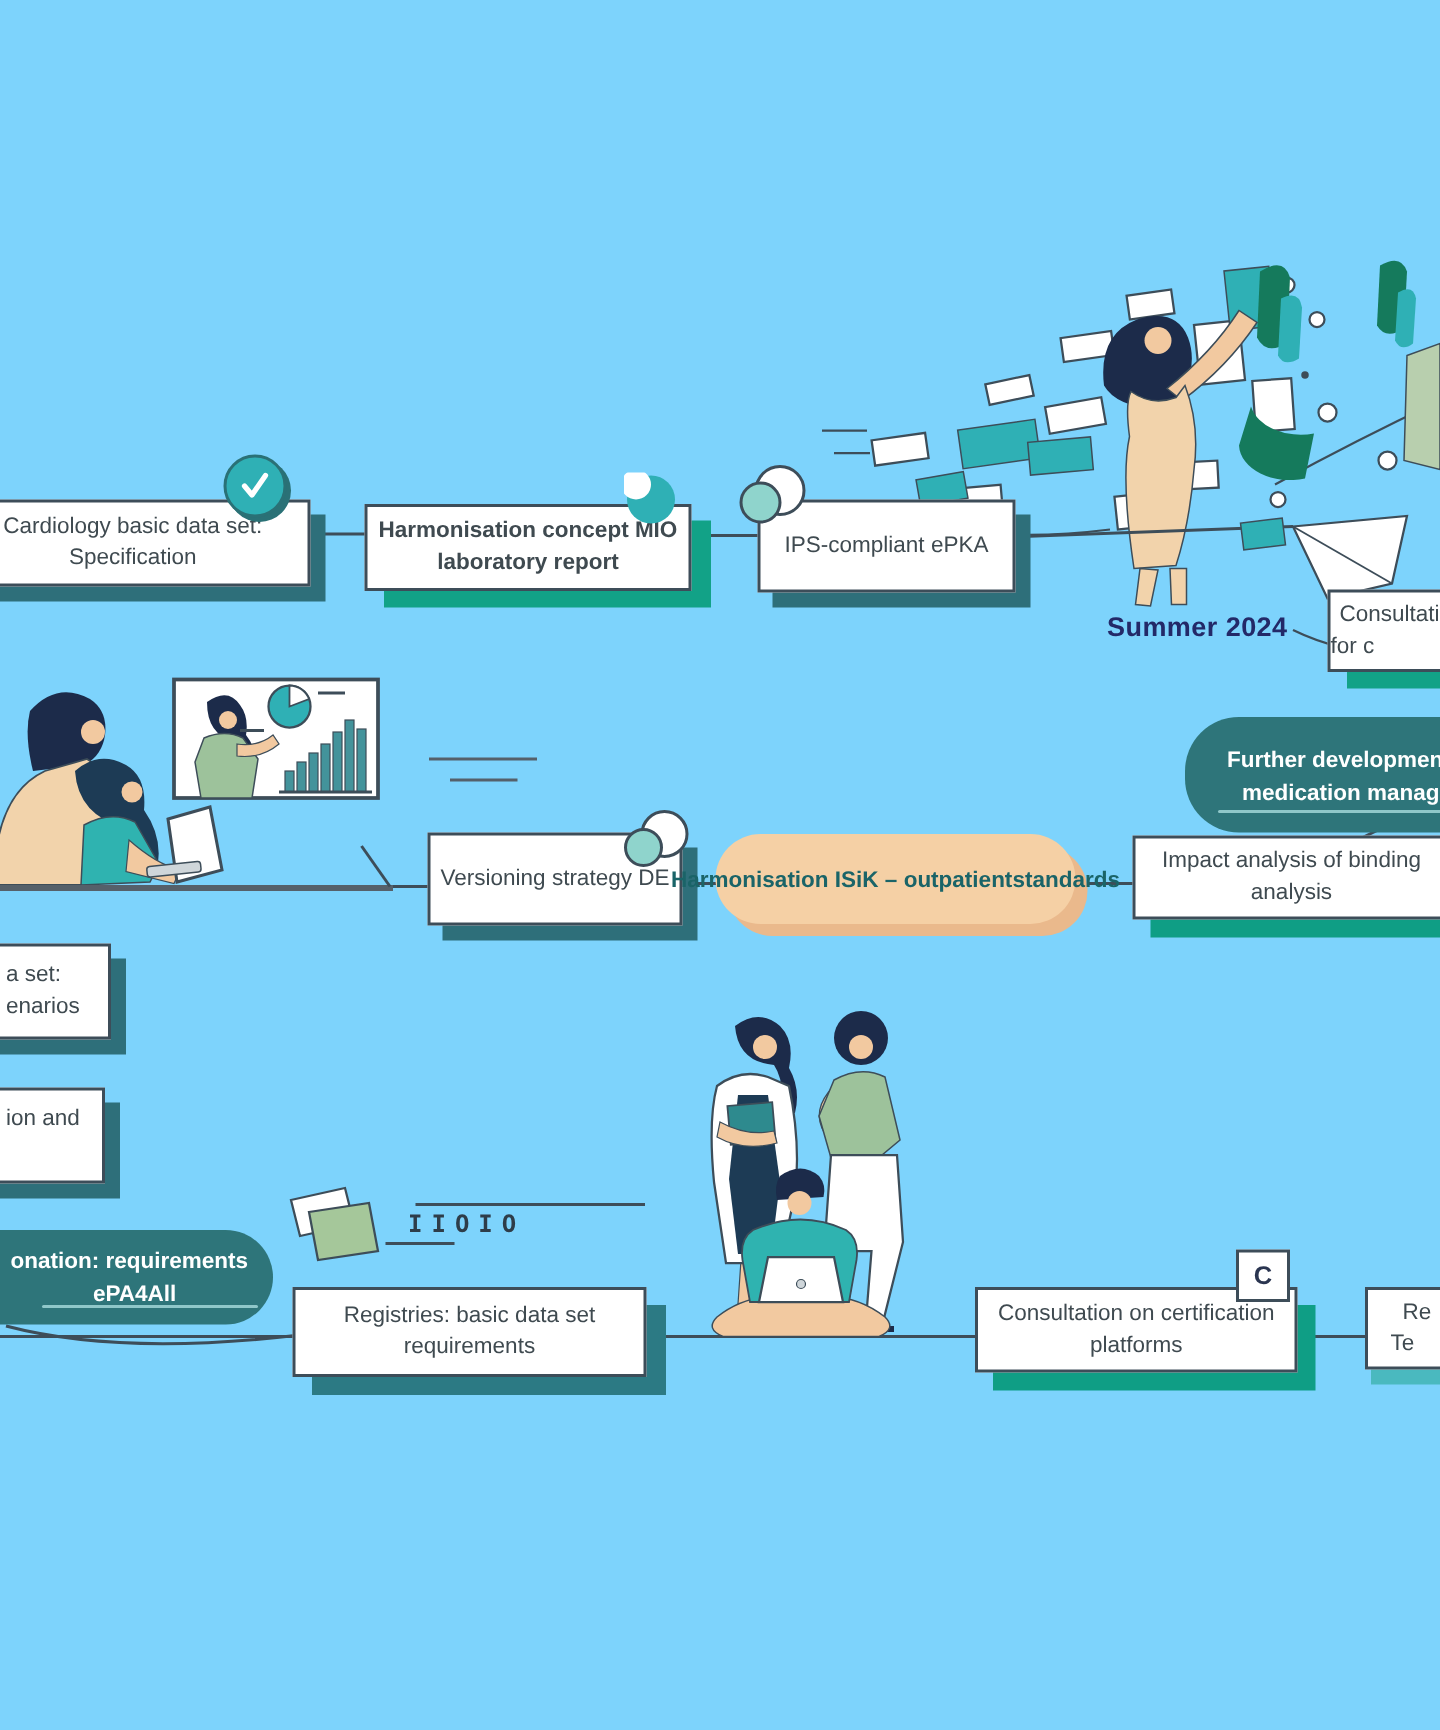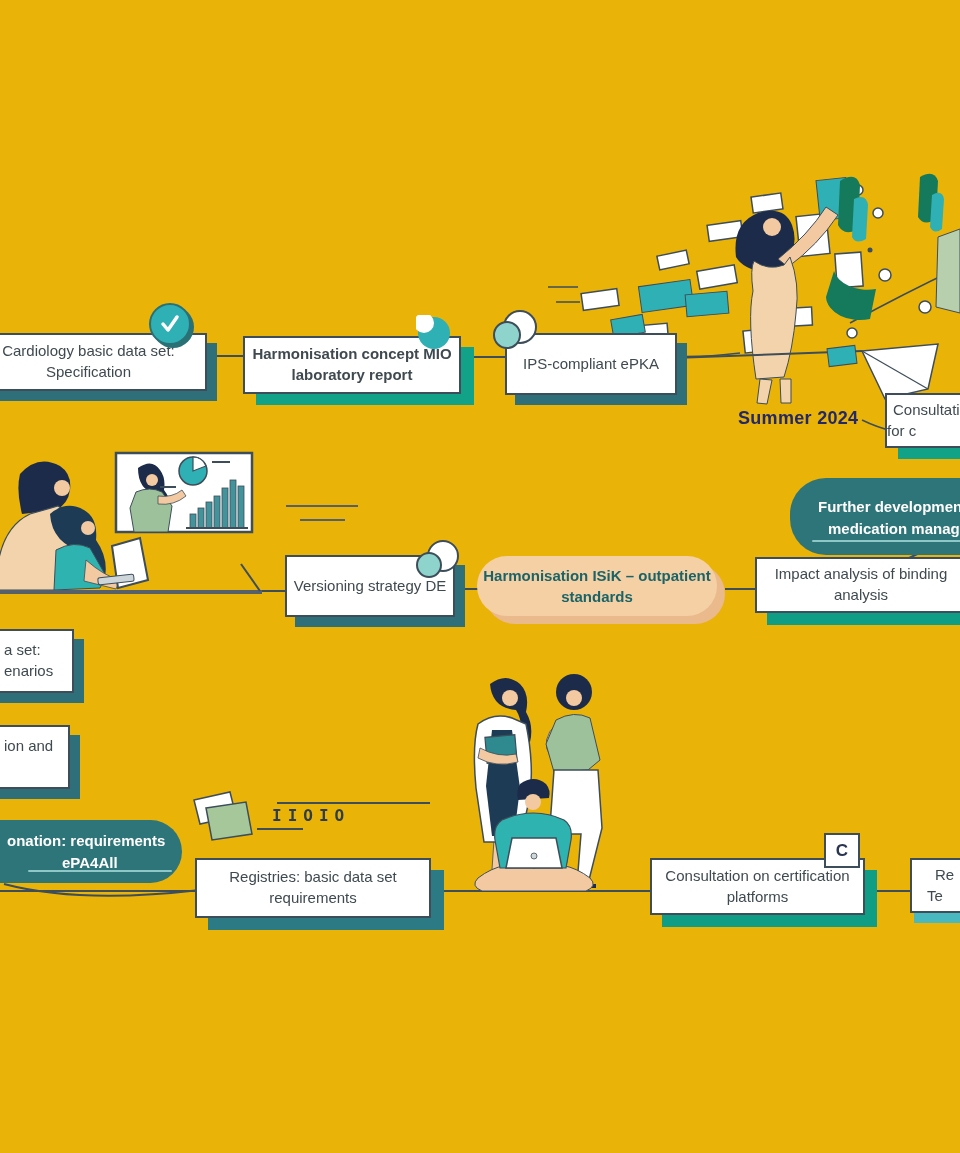--- a/index.html
+++ b/index.html
@@ -1,34 +1,34 @@
 <!DOCTYPE html>
 <html><head>
 <meta charset="utf-8">
 <style>
   html,body{margin:0;padding:0;background:#fff;}
-  .canvas{position:relative;width:960px;height:1153px;background:#eab308;overflow:hidden;
+  .canvas{position:relative;width:960px;height:1153px;background:#7dd3fc;overflow:hidden;
           font-family:"Liberation Sans",sans-serif;text-decoration:underline;}
   .box{position:absolute;background:#fff;border:2px solid #3d4d59;display:flex;flex-direction:column;
        justify-content:center;align-items:center;text-align:center;font-size:15px;color:#3f4a50;
        line-height:1.38;z-index:5;box-sizing:border-box;}
   .box.clipL{align-items:flex-start;text-align:left;}
   .ln{display:block;white-space:nowrap;}
   .bold{font-weight:bold;}
   .sh-darkteal{box-shadow:10px 10px 0 #2e6f7a;}
   .sh-green{box-shadow:13px 11px 0 #12a287;}
   .sh-emerald{box-shadow:12px 12px 0 #0f9e85;}
   .sh-deepteal{box-shadow:13px 12px 0 #2c7a84;}
   .sh-cyan{box-shadow:4px 10px 0 #4ab9bf;}
   .pill{position:absolute;background:#2e757a;color:#fff;font-weight:bold;font-size:15px;line-height:1.42;
         z-index:5;box-sizing:border-box;display:flex;flex-direction:column;justify-content:center;}
   .pill .inner-line{position:absolute;height:2px;background:#8fc7c9;border-radius:2px;}
   .pill-peach{position:absolute;background:#f5d0a5;border-radius:30px;box-shadow:8px 8px 0 #eab98c;
         color:#1a6468;font-weight:bold;font-size:15px;line-height:1.4;z-index:5;box-sizing:border-box;
-        display:flex;flex-direction:column;justify-content:center;align-items:center;text-align:center;}
+        display:flex;flex-direction:row;justify-content:center;align-items:center;text-align:center;}
   .hline{position:absolute;height:2px;background:#3d4d59;z-index:1;}
   .diag{position:absolute;height:2px;background:#3d4d59;z-index:1;transform-origin:left center;}
   .season{position:absolute;font-size:18px;font-weight:bold;color:#232968;z-index:4;letter-spacing:.3px;}
   .badge{position:absolute;width:36px;height:35px;background:#fff;border:2px solid #3d4d59;z-index:6;
          display:flex;align-items:center;justify-content:center;font-weight:bold;font-size:17px;color:#2a3550;
          box-sizing:border-box;}
   .icon{position:absolute;z-index:6;}
   .check-circle{width:42px;height:42px;border-radius:50%;background:#2fb0b5;border:2px solid #2a7176;
          box-shadow:3px 3px 0 #2a7176;display:flex;align-items:center;justify-content:center;box-sizing:border-box;}
   .binary{position:absolute;font-family:"DejaVu Sans Mono",monospace;font-weight:bold;font-size:16px;

